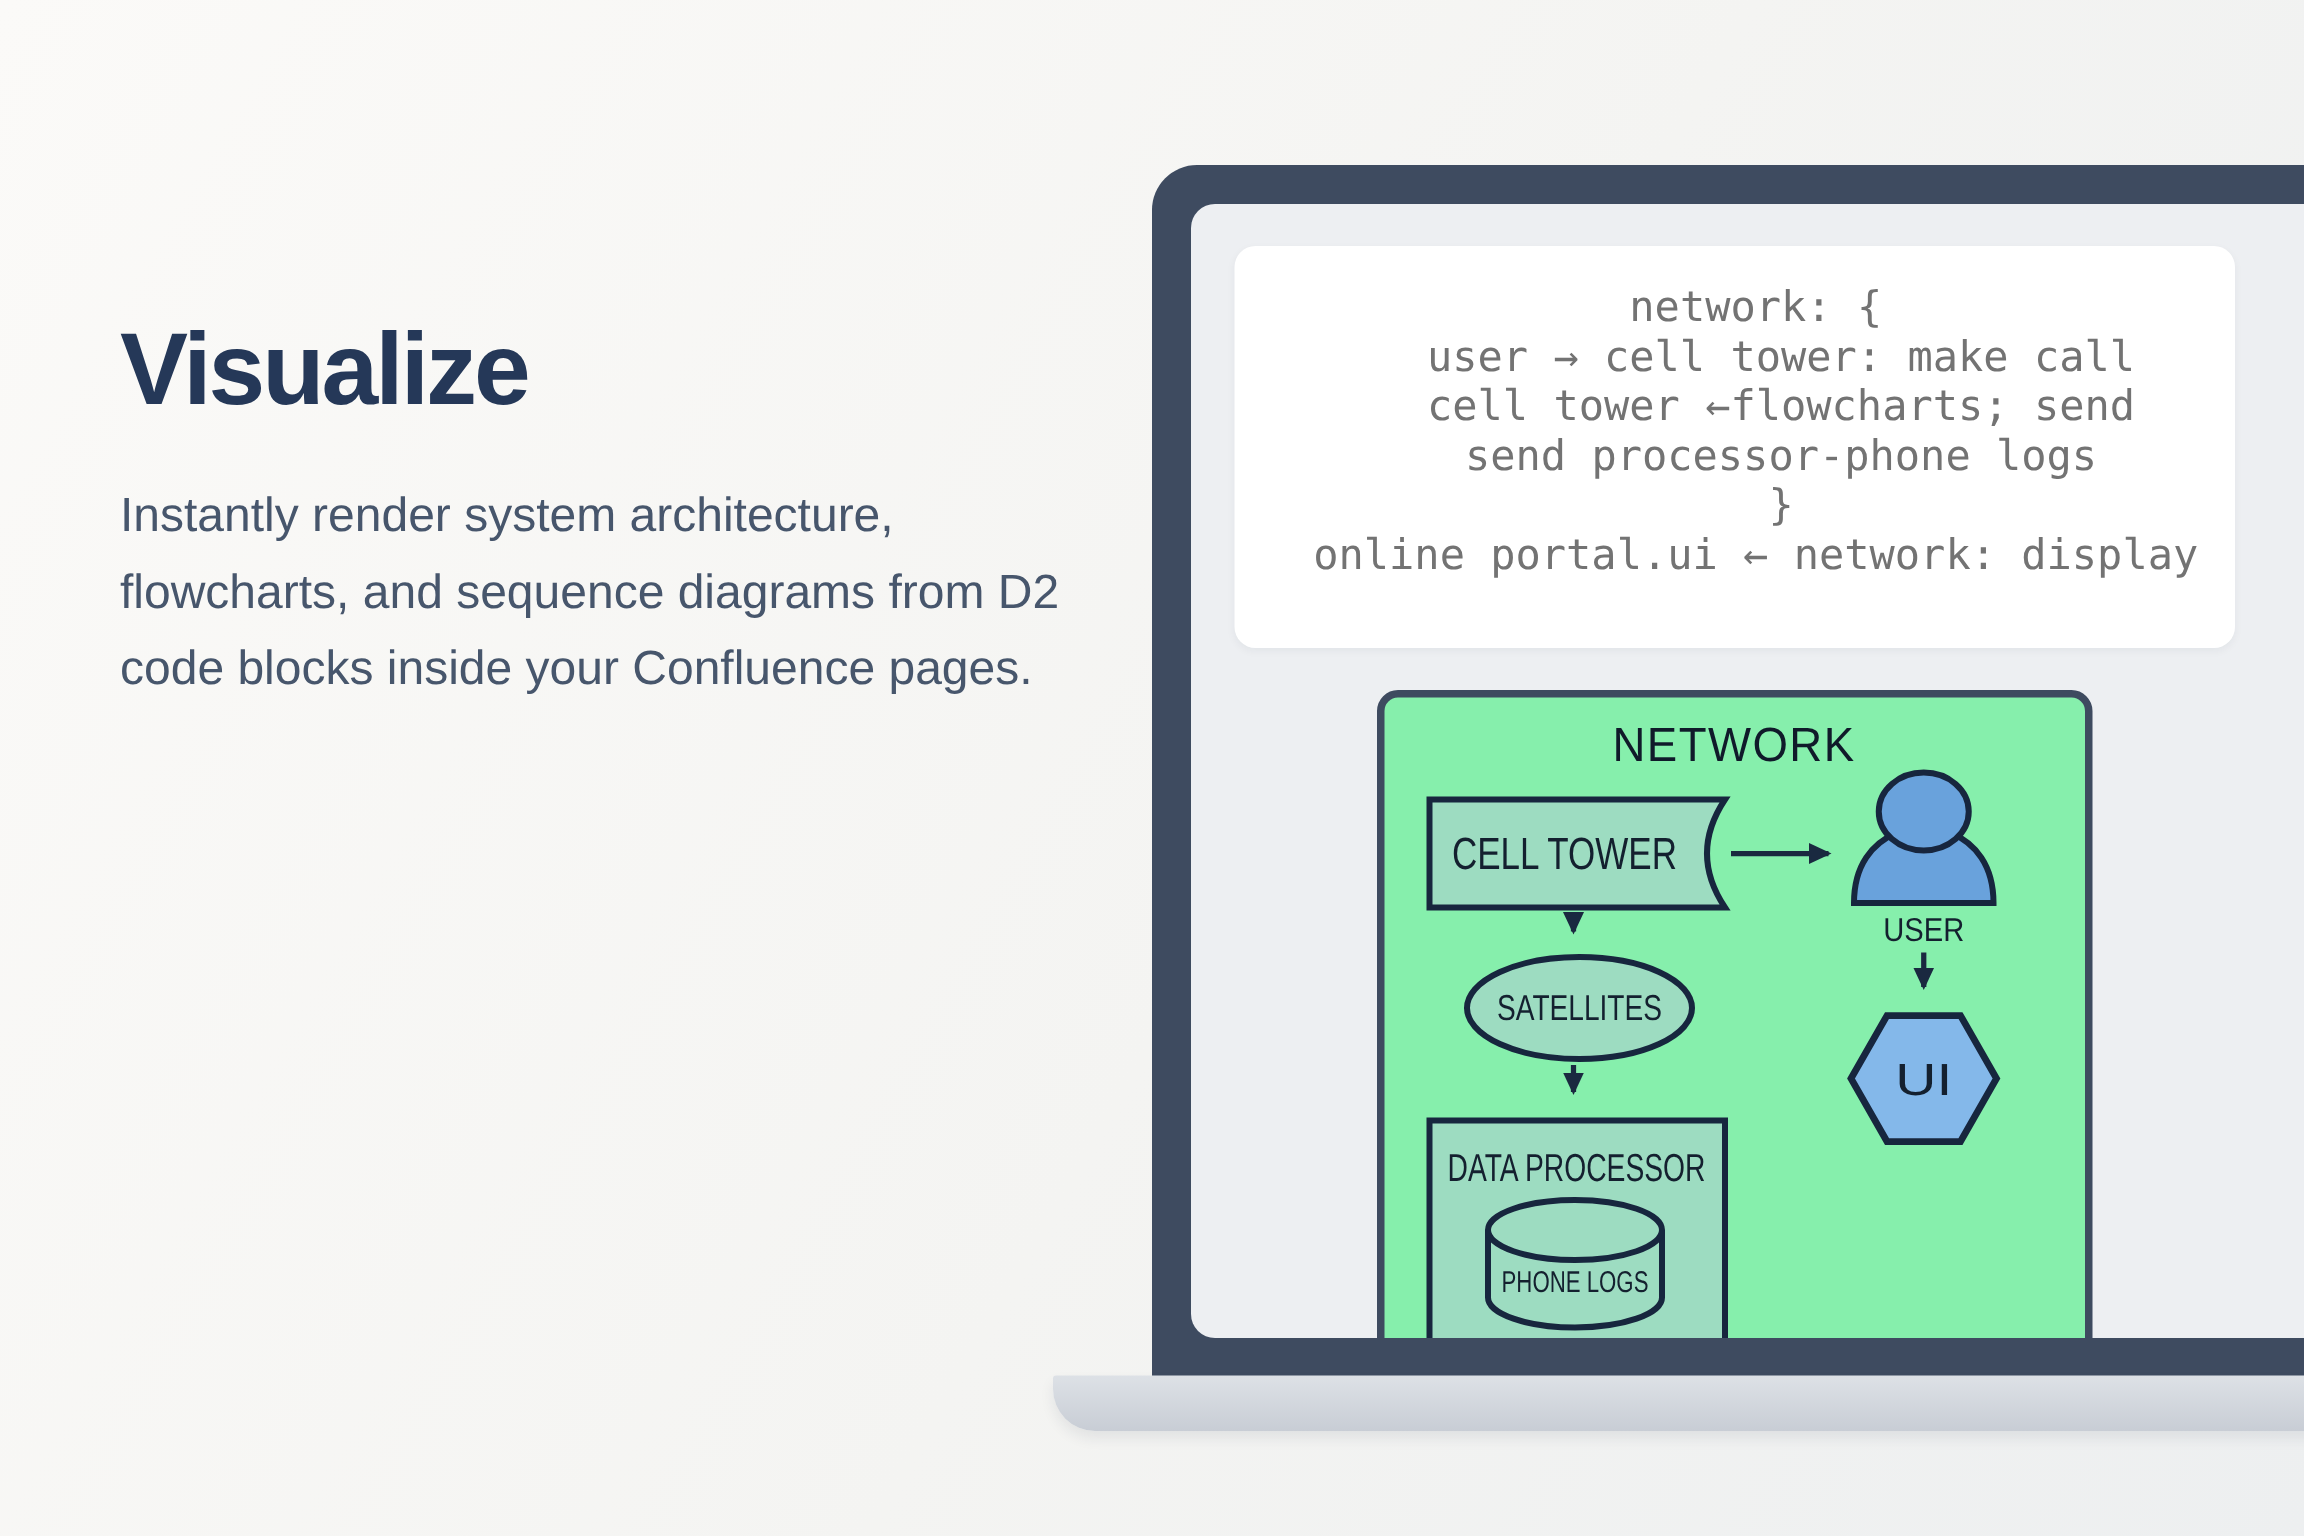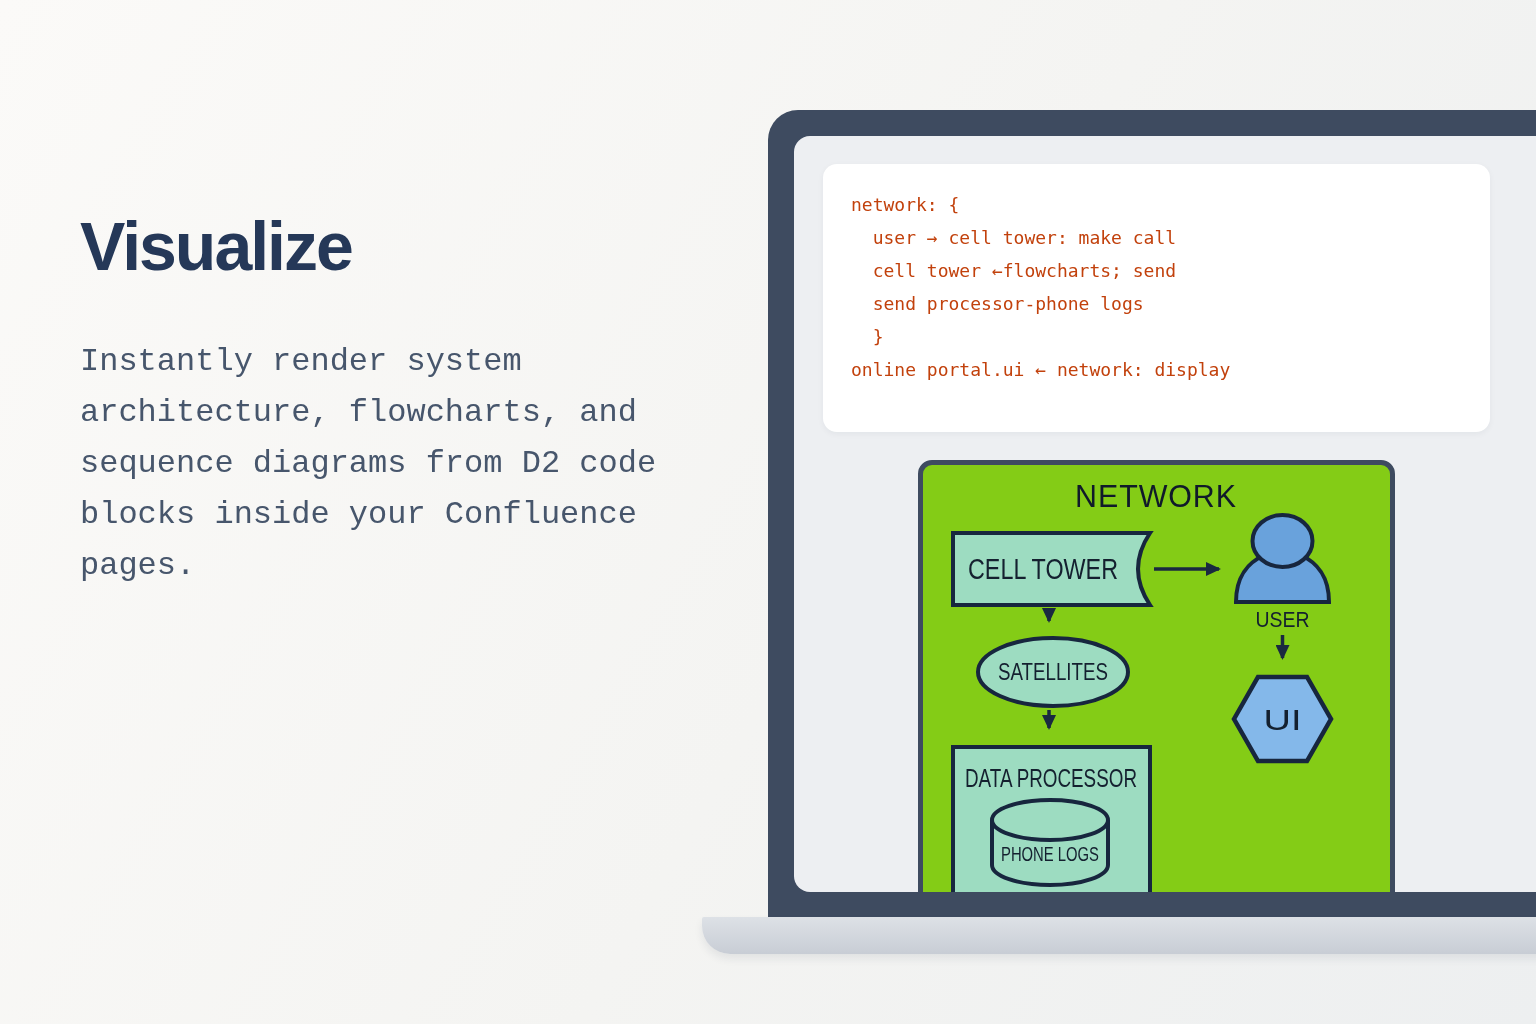--- a/index.html
+++ b/index.html
@@ -7,21 +7,21 @@
   body {
     position:relative;
     font-family:"Liberation Sans", sans-serif;
     background:linear-gradient(120deg,#fbfaf8 0%,#f4f4f2 55%,#edeff0 100%);
   }
 
   
   .hero { position:absolute; left:80px; top:158px; width:660px; }
   .hero-title { color:#253858; font-size:68px; line-height:96px; font-weight:700; letter-spacing:-2px;margin-top:40px; }
   .hero-para { color:#47566c; font-size:32px; line-height:51px; font-weight:400; width:645px; }
-  .hero-para.first { margin-top:42px;font-family:Liberation Mono, monospace; }
+  .hero-para.first { margin-top:24px; }
   .hero-para.second { margin-top:44px; }
 
   
   .laptop {
     position:absolute; left:768px; top:110px; width:845px; height:808px;
     background:#3e4b60; border-radius:30px 30px 0 0; overflow:hidden;
   }
   .screen {
     position:absolute; left:26px; top:26px; right:0; bottom:26px;
     background:#edeff2; border-radius:16px 0 0 16px; overflow:hidden;
@@ -35,27 +35,27 @@
 
   
   .code-card {
     position:absolute; left:29px; top:28px; width:667px; height:268px;
     background:#ffffff; border-radius:14px;
     box-shadow:0 2px 6px rgba(20,30,50,.05);
     padding:24px 0 0 28px;
   }
   .code-line {
     font-family:"DejaVu Sans Mono", monospace;
-    font-size:18px; line-height:33px; color:#c2410c; white-space:pre;
+    font-size:28px; line-height:33px; color:#737373; white-space:pre;text-align:center;
   }
 
   
   .diagram {
     position:absolute; left:124px; top:324px; width:477px; height:480px;
-    border:5px solid #3e4b60; border-radius:14px; background:#84cc16;
+    border:5px solid #3e4b60; border-radius:14px; background:#86efac;
   }
   .diagram svg { position:absolute; left:0; top:0; }
 
   svg text {
     font-family:"Liberation Sans", sans-serif;
     fill:#14202f;
   }
   .dg-title { font-size:32px; letter-spacing:1px; font-weight:500; fill:#101a2a; }
   .node-label { font-weight:400; }
 </style>

